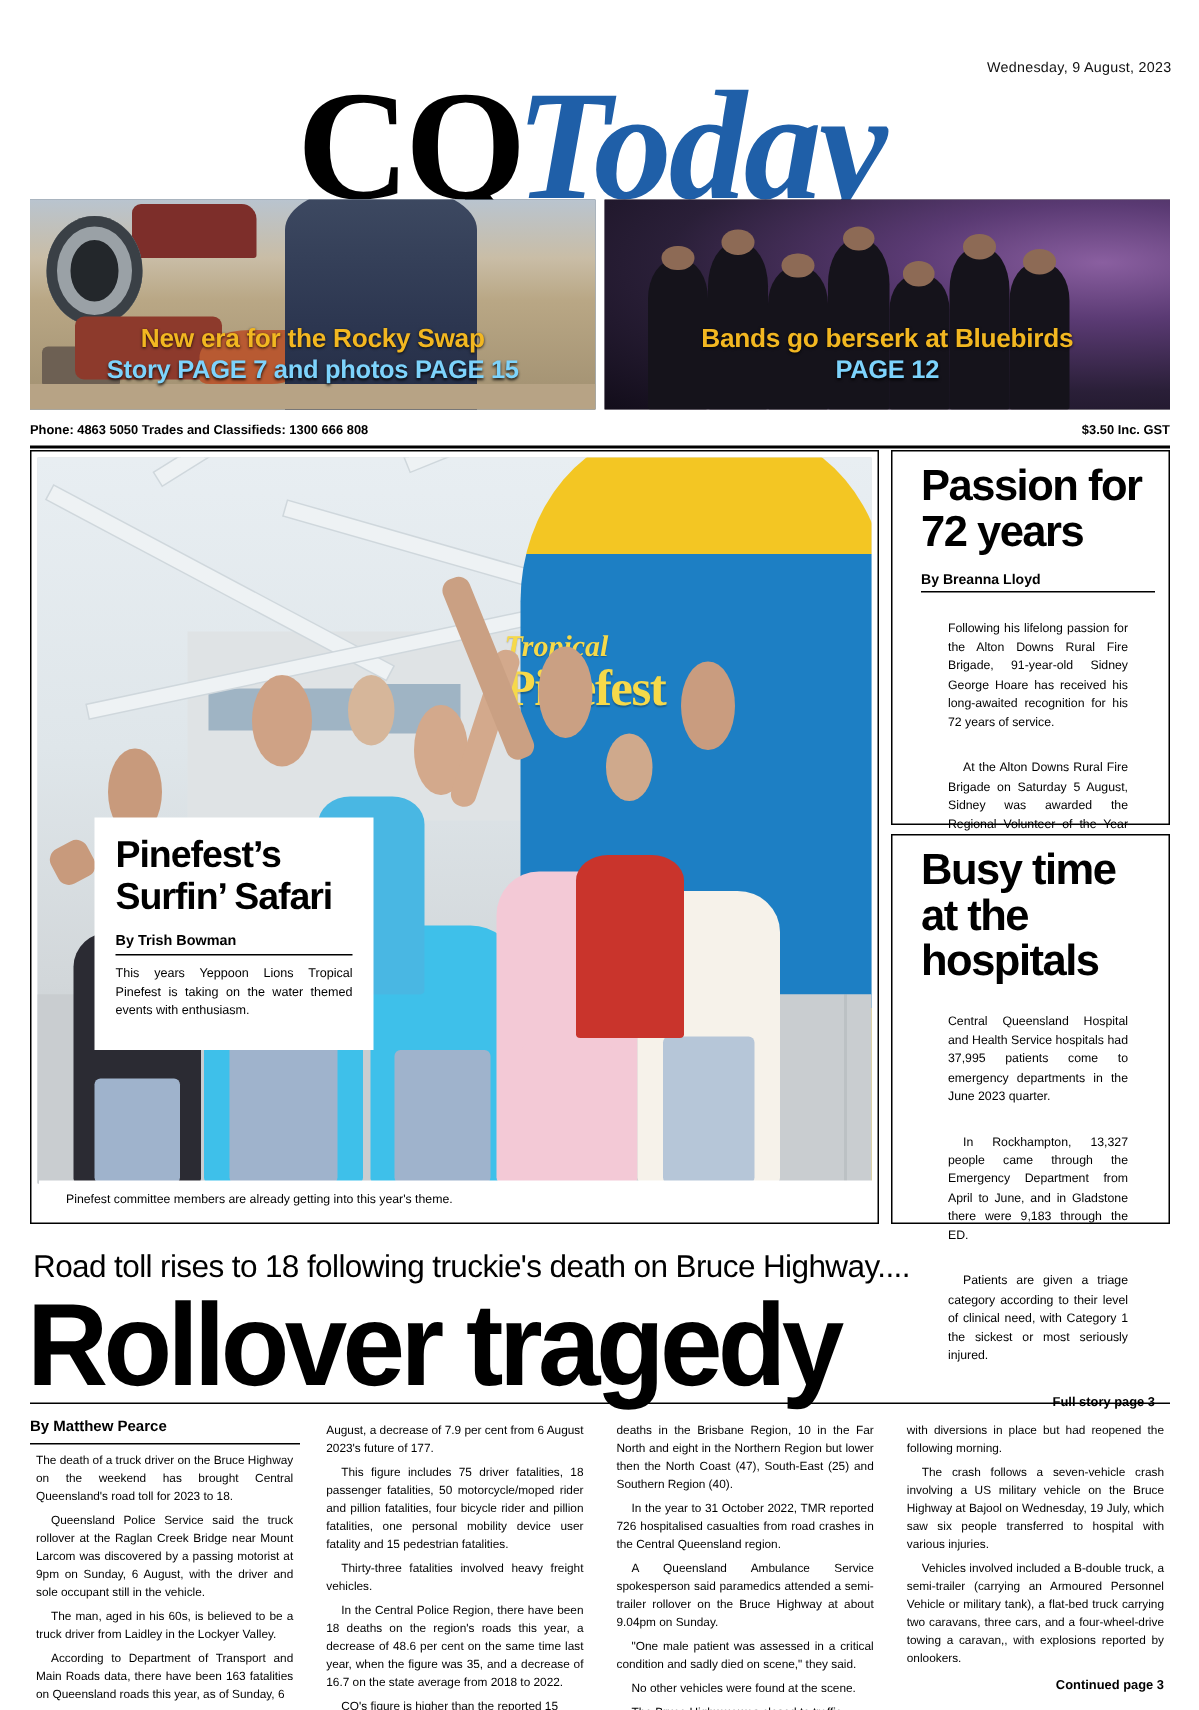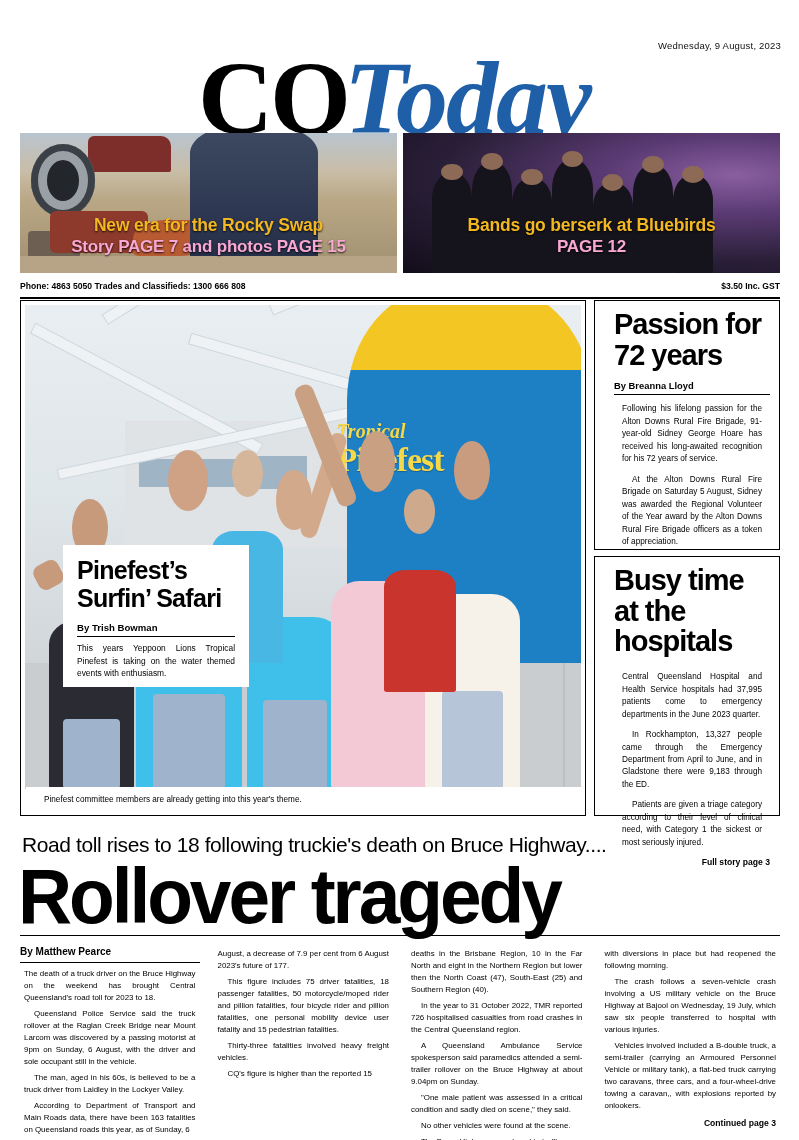--- a/index.html
+++ b/index.html
@@ -75,21 +75,21 @@
 
   .promo-cap{
     position:absolute;left:0;right:0;bottom:16px;text-align:center;
     text-shadow:0 1px 2px rgba(0,0,0,.85);
   }
   .promo-t1{
     display:block;color:#f2b721;font-weight:700;font-size:17.5px;
     letter-spacing:-.2px;line-height:1.1;
   }
   .promo-t2{
-    display:block;color:#f9a8d4;font-weight:700;font-size:17px;
+    display:block;color:#7dd3fc;font-weight:700;font-size:17px;
     letter-spacing:-.2px;line-height:1.25;margin-top:1px;
   }
 
   
   .contactbar{
     position:absolute;top:278px;left:20px;width:760px;height:16px;
     display:flex;justify-content:space-between;align-items:center;
     font-size:8.6px;font-weight:700;
   }
 
@@ -126,21 +126,21 @@
   .lp-tile{position:absolute;bottom:0;width:100%;height:26%;
     background:repeating-linear-gradient(90deg,#c9cdd0 0 58px,#bcc1c4 58px 60px);}
   .person{position:absolute;bottom:0;}
   .p-head{position:absolute;border-radius:50%;}
   .p-body{position:absolute;bottom:0;border-radius:30% 30% 4% 4%/14% 14% 2% 2%;}
   .p-legs{position:absolute;bottom:0;background:#9fb3cc;border-radius:4px;}
   .p-arm{position:absolute;border-radius:8px;}
 
   .lead-overlay{
     position:absolute;left:38px;top:240px;width:186px;
-    background:#fff;padding:12px 14px 7px 14px;box-sizing:border-box;
+    background:#fff;padding:12px 14px 20px 14px;box-sizing:border-box;
   }
   .ov-head{
     font-size:25px;font-weight:700;line-height:1.1;letter-spacing:-.7px;
   }
   .ov-byline{
     font-size:9.6px;font-weight:700;margin-top:10px;padding-bottom:3px;
     border-bottom:1.2px solid #000;
   }
   .ov-text{
     font-size:8.4px;line-height:1.5;margin-top:5px;text-align:justify;
@@ -159,21 +159,21 @@
   .side1{top:300px;height:250px;}
   .side2{top:556px;height:260px;}
   .side-head{
     font-size:29px;font-weight:700;line-height:1.06;letter-spacing:-1px;
   }
   .side-byline{
     font-size:9.4px;font-weight:700;margin-top:10px;padding-bottom:3px;
     border-bottom:1.2px solid #000;
   }
   .side-body{font-size:8.2px;line-height:1.52;margin-top:6px;text-align:justify;}
-  .side-body p{margin:8px;text-indent:10px;}
+  .side-body p{margin:18px;text-indent:10px;}
   .side-body p.first{text-indent:0;}
   .side-tag{font-size:8.6px;font-weight:700;text-align:right;margin-top:5px;}
 
   
   .kicker{
     position:absolute;top:833px;left:22px;width:756px;
     font-size:21px;font-weight:400;letter-spacing:-.4px;
     font-family:"Liberation Sans",sans-serif;
   }
   .bannerhead{
@@ -354,20 +354,21 @@
       <p class="first">The death of a truck driver on the Bruce Highway on the weekend has brought Central Queensland's road toll for 2023 to 18.</p>
       <p>Queensland Police Service said the truck rollover at the Raglan Creek Bridge near Mount Larcom was discovered by a passing motorist at 9pm on Sunday, 6 August, with the driver and sole occupant still in the vehicle.</p>
       <p>The man, aged in his 60s, is believed to be a truck driver from Laidley in the Lockyer Valley.</p>
       <p>According to Department of Transport and Main Roads data, there have been 163 fatalities on Queensland roads this year, as of Sunday, 6</p>
     </div>
 
     <div class="col">
       <p class="first">August, a decrease of 7.9 per cent from 6 August 2023's future of 177.</p>
       <p>This figure includes 75 driver fatalities, 18 passenger fatalities, 50 motorcycle/moped rider and pillion fatalities, four bicycle rider and pillion fatalities, one personal mobility device user fatality and 15 pedestrian fatalities.</p>
       <p>Thirty-three fatalities involved heavy freight vehicles.</p>
+      <p>In the Central Police Region, there have been 18 deaths on the region's roads this year, a decrease of 48.6 per cent on the same time last year, when the figure was 35, and a decrease of 16.7 on the state average from 2018 to 2022.</p>
       <p>CQ's figure  is higher than the reported 15</p>
     </div>
 
     <div class="col">
       <p class="first">deaths in the Brisbane Region, 10 in the Far North and eight in the Northern Region but lower then the North Coast (47), South-East (25) and Southern Region (40).</p>
       <p>In the year to 31 October 2022, TMR reported 726 hospitalised casualties from road crashes in the Central Queensland region.</p>
       <p>A Queensland Ambulance Service spokesperson said paramedics attended a semi-trailer rollover on the Bruce Highway at about 9.04pm on Sunday.</p>
       <p>"One male patient was assessed in a critical condition and sadly died on scene," they said.</p>
       <p>No other vehicles were found at the scene.</p>
       <p>The Bruce Highway was closed to traffic</p>

